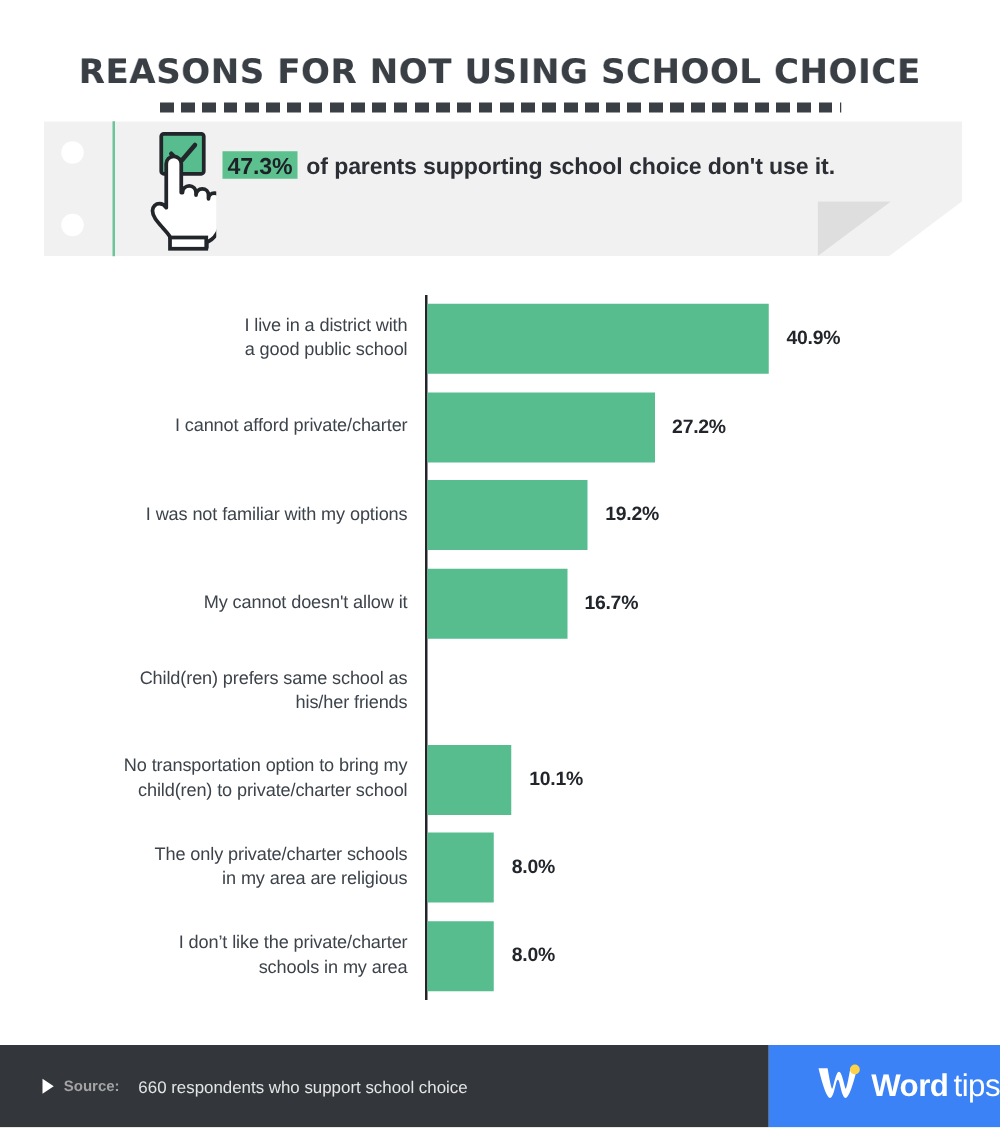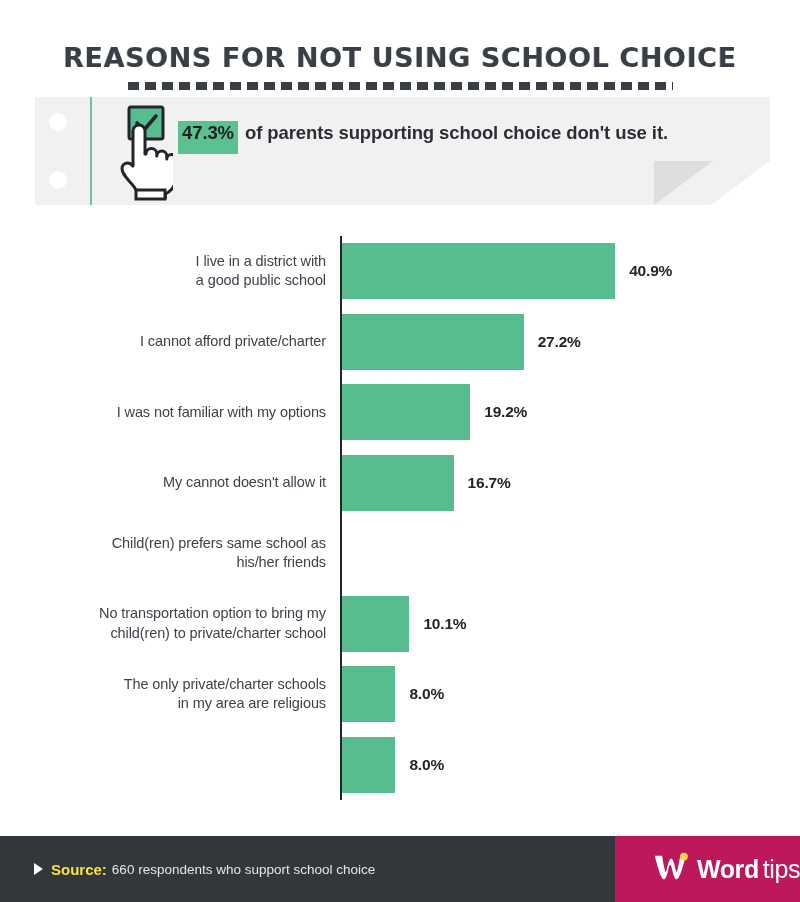--- a/index.html
+++ b/index.html
@@ -120,21 +120,21 @@
     font-weight: 700;
     line-height: 1.46;
     color: #2b2f35;
     letter-spacing: -0.1px;
   }
 
   .hl {
     background: #5cc08f;
     color: #1d2126;
     font-weight: 700;
-    padding: 1px 4px 11px 4px;
+    padding: 1px 4px 0 4px;
     margin-right: 2px;
   }
 
   
   .chart {
     position: absolute;
     left: 0;
     top: 236px;
     width: 800px;
     height: 566px;
@@ -210,35 +210,35 @@
 
   .footer-arrow {
     width: 0; height: 0;
     border-top: 6px solid transparent;
     border-bottom: 6px solid transparent;
     border-left: 9px solid #ffffff;
     margin-right: 8px;
   }
 
   .footer-label {
-    color: #fde047;
-    font-size: 15px;
-    font-weight: 700;
-    margin-right: 5px;
+    color: #a3a3a3;
+    font-size: 12px;
+    font-weight: 700;
+    margin-right: 15px;
   }
 
   .footer-source {
     color: #e4e5e6;
     font-size: 13.5px;
     font-weight: 400;
   }
 
   .footer-brand {
     width: 185px;
-    background: #be185d;
+    background: #3b82f6;
     display: flex;
     align-items: center;
     justify-content: center;
     gap: 4px;
     padding-left: 38px;
   }
 
   .brand-word {
     font-size: 25px;
     font-weight: 700;
@@ -345,20 +345,24 @@
           <div class="row-label">
             <div>The only private/charter schools</div>
             <div>in my area are religious</div>
           </div>
           <div class="bar-wrap">
             <div class="bar" style="width: 53.44px; background: rgb(87, 189, 142);"></div>
             <div class="bar-value">8.0%</div>
           </div>
         </div>
         <div class="row">
+          <div class="row-label">
+            <div>I don’t like the private/charter</div>
+            <div>schools in my area</div>
+          </div>
           <div class="bar-wrap">
             <div class="bar" style="width: 53.44px; background: rgb(87, 189, 142);"></div>
             <div class="bar-value">8.0%</div>
           </div>
         </div>
       </div>
   </div>
 
   <div class="footer">
     <div class="footer-main">

